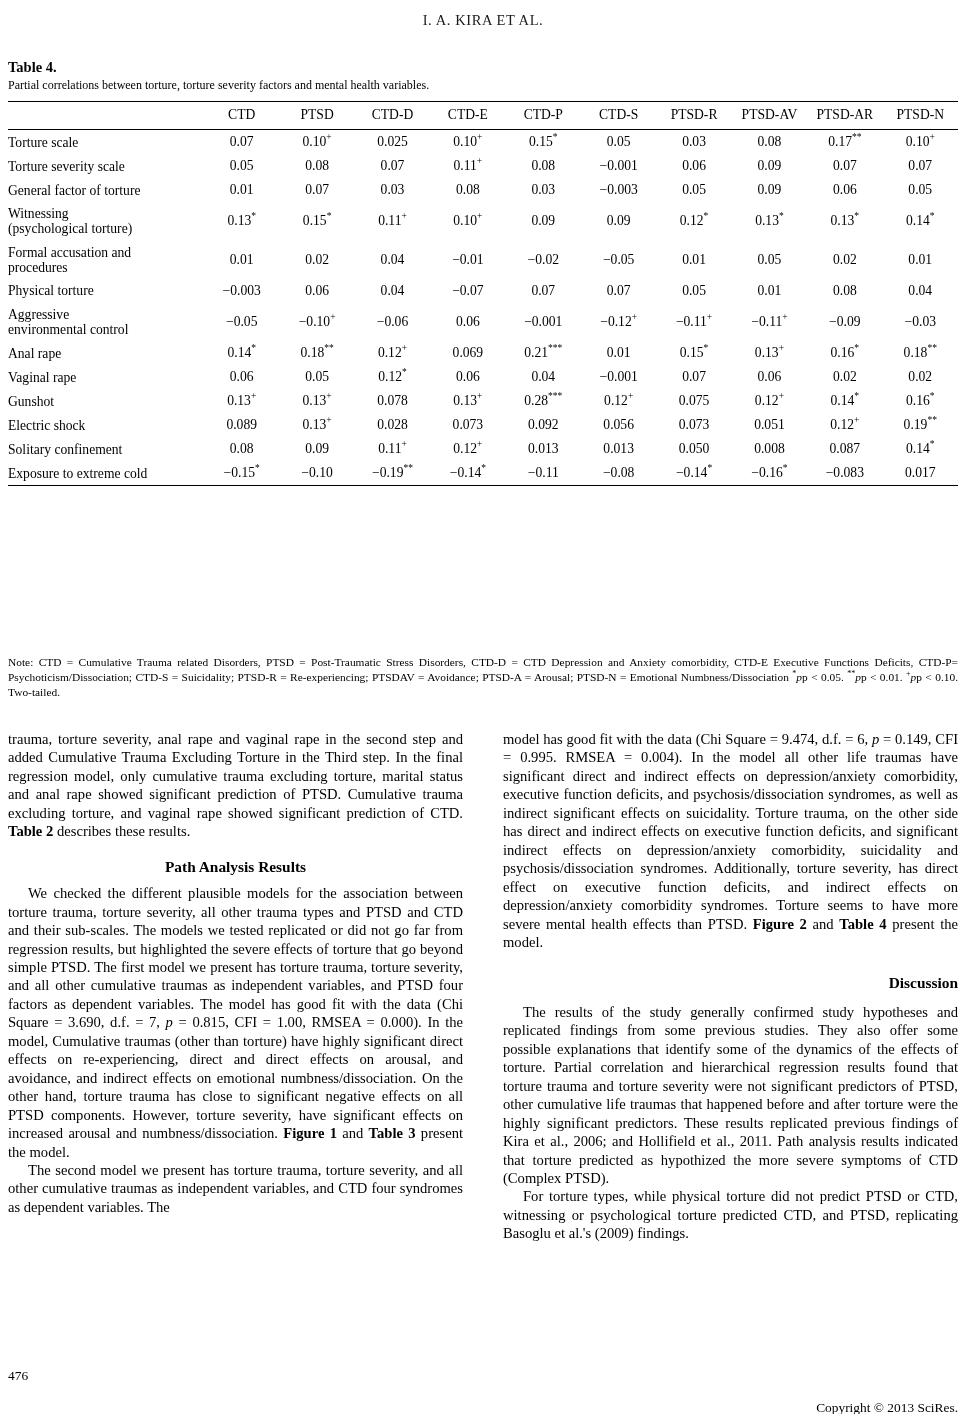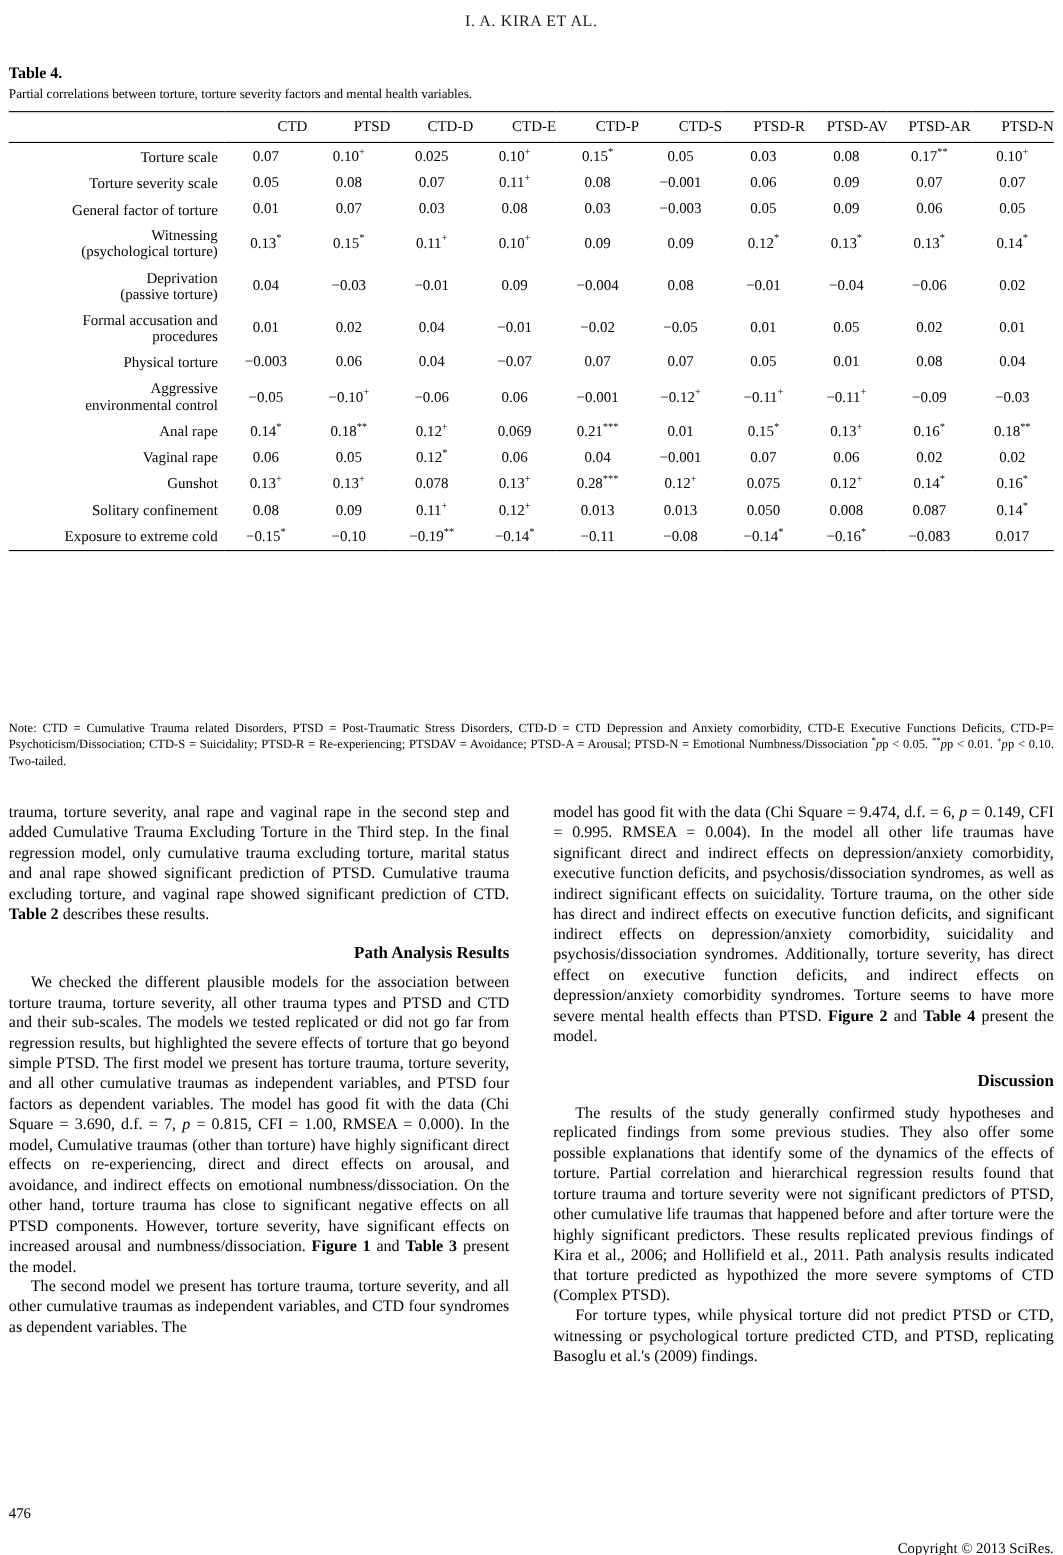--- a/index.html
+++ b/index.html
@@ -53,40 +53,40 @@
   }
 
   table.corr {
     border-collapse: collapse;
     width: 950px;
     table-layout: fixed;
     font-size: 13.6px;
   }
   table.corr thead th {
     font-weight: normal;
-    text-align: right;
+    text-align: center;
     padding: 5px 0 6px 0;
     white-space: nowrap;
     font-size: 13.6px;
   }
   table.corr thead tr {
     border-top: 1.3px solid #000;
     border-bottom: 1.1px solid #000;
   }
   table.corr tbody tr:last-child {
     border-bottom: 1.3px solid #000;
   }
   table.corr td {
     text-align: center;
     padding: 4px 0 4px 0;
     vertical-align: middle;
     white-space: nowrap;
   }
   table.corr td.rowlabel {
-    text-align: right;
+    text-align: left;
     padding-right: 6px;
     line-height: 1.12;
     white-space: normal;
   }
   col.c-label { width: 196px; }
   col.c-val   { width: 75.4px; }
 
   sup.sig {
     font-size: 9.5px;
     vertical-align: super;
@@ -129,21 +129,21 @@
     margin: 0;
     text-indent: 20px;
     hyphens: manual;
   }
   .col p.noindent { text-indent: 0; }
   .col h2 {
     font-size: 15.4px;
     font-weight: bold;
     margin: 16px 0 8px 0;
     text-indent: 0;
-    text-align: right;
+    text-align: center;
   }
   .col h2.centered { text-align: right; margin: 22px 0 10px 0; }
   .col b { font-weight: bold; }
   .col i { font-style: italic; }
 
   
   .footer-page {
     position: absolute;
     left: 8px;
     top: 1368px;
@@ -243,33 +243,20 @@
             <td>0.11<sup class="sig">+</sup></td>
             <td>0.10<sup class="sig">+</sup></td>
             <td>0.09</td>
             <td>0.09</td>
             <td>0.12<sup class="sig">*</sup></td>
             <td>0.13<sup class="sig">*</sup></td>
             <td>0.13<sup class="sig">*</sup></td>
             <td>0.14<sup class="sig">*</sup></td>
           </tr>
           <tr>
-            <td class="rowlabel">Deprivation<br>(passive torture)</td>
-            <td>0.04</td>
-            <td>−0.03</td>
-            <td>−0.01</td>
-            <td>0.09</td>
-            <td>−0.004</td>
-            <td>0.08</td>
-            <td>−0.01</td>
-            <td>−0.04</td>
-            <td>−0.06</td>
-            <td>0.02</td>
-          </tr>
-          <tr>
             <td class="rowlabel">Formal accusation and<br>procedures</td>
             <td>0.01</td>
             <td>0.02</td>
             <td>0.04</td>
             <td>−0.01</td>
             <td>−0.02</td>
             <td>−0.05</td>
             <td>0.01</td>
             <td>0.05</td>
             <td>0.02</td>
@@ -334,20 +321,33 @@
             <td>0.078</td>
             <td>0.13<sup class="sig">+</sup></td>
             <td>0.28<sup class="sig">***</sup></td>
             <td>0.12<sup class="sig">+</sup></td>
             <td>0.075</td>
             <td>0.12<sup class="sig">+</sup></td>
             <td>0.14<sup class="sig">*</sup></td>
             <td>0.16<sup class="sig">*</sup></td>
           </tr>
           <tr>
+            <td class="rowlabel">Electric shock</td>
+            <td>0.089</td>
+            <td>0.13<sup class="sig">+</sup></td>
+            <td>0.028</td>
+            <td>0.073</td>
+            <td>0.092</td>
+            <td>0.056</td>
+            <td>0.073</td>
+            <td>0.051</td>
+            <td>0.12<sup class="sig">+</sup></td>
+            <td>0.19<sup class="sig">**</sup></td>
+          </tr>
+          <tr>
             <td class="rowlabel">Solitary confinement</td>
             <td>0.08</td>
             <td>0.09</td>
             <td>0.11<sup class="sig">+</sup></td>
             <td>0.12<sup class="sig">+</sup></td>
             <td>0.013</td>
             <td>0.013</td>
             <td>0.050</td>
             <td>0.008</td>
             <td>0.087</td>

